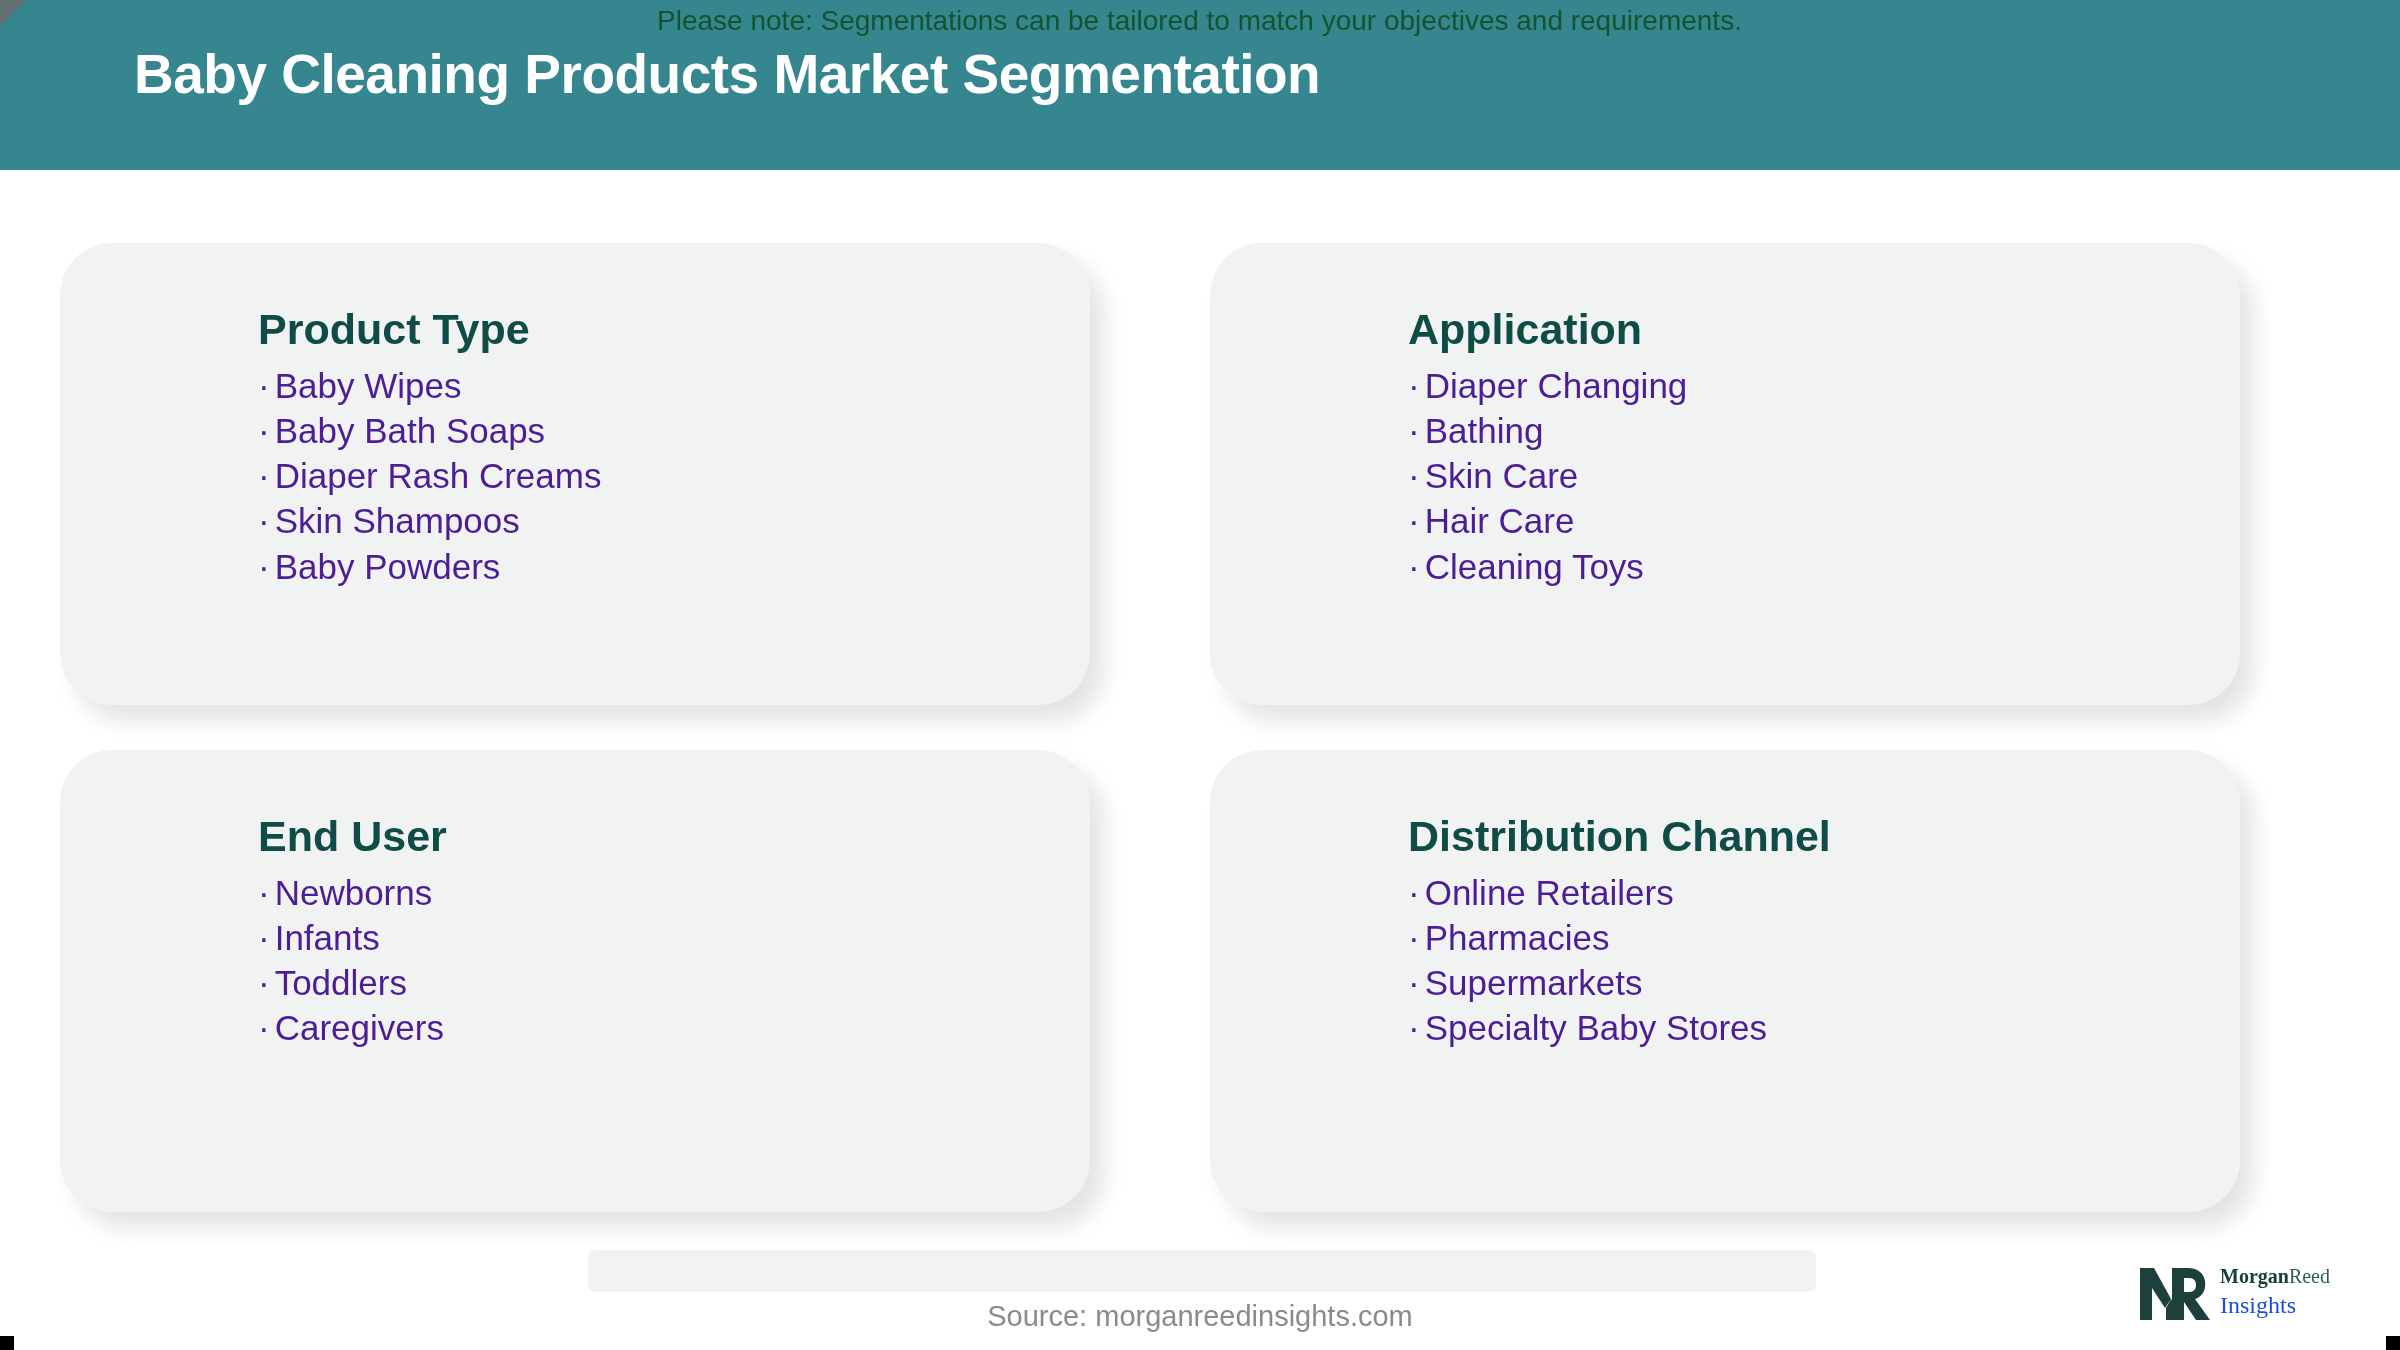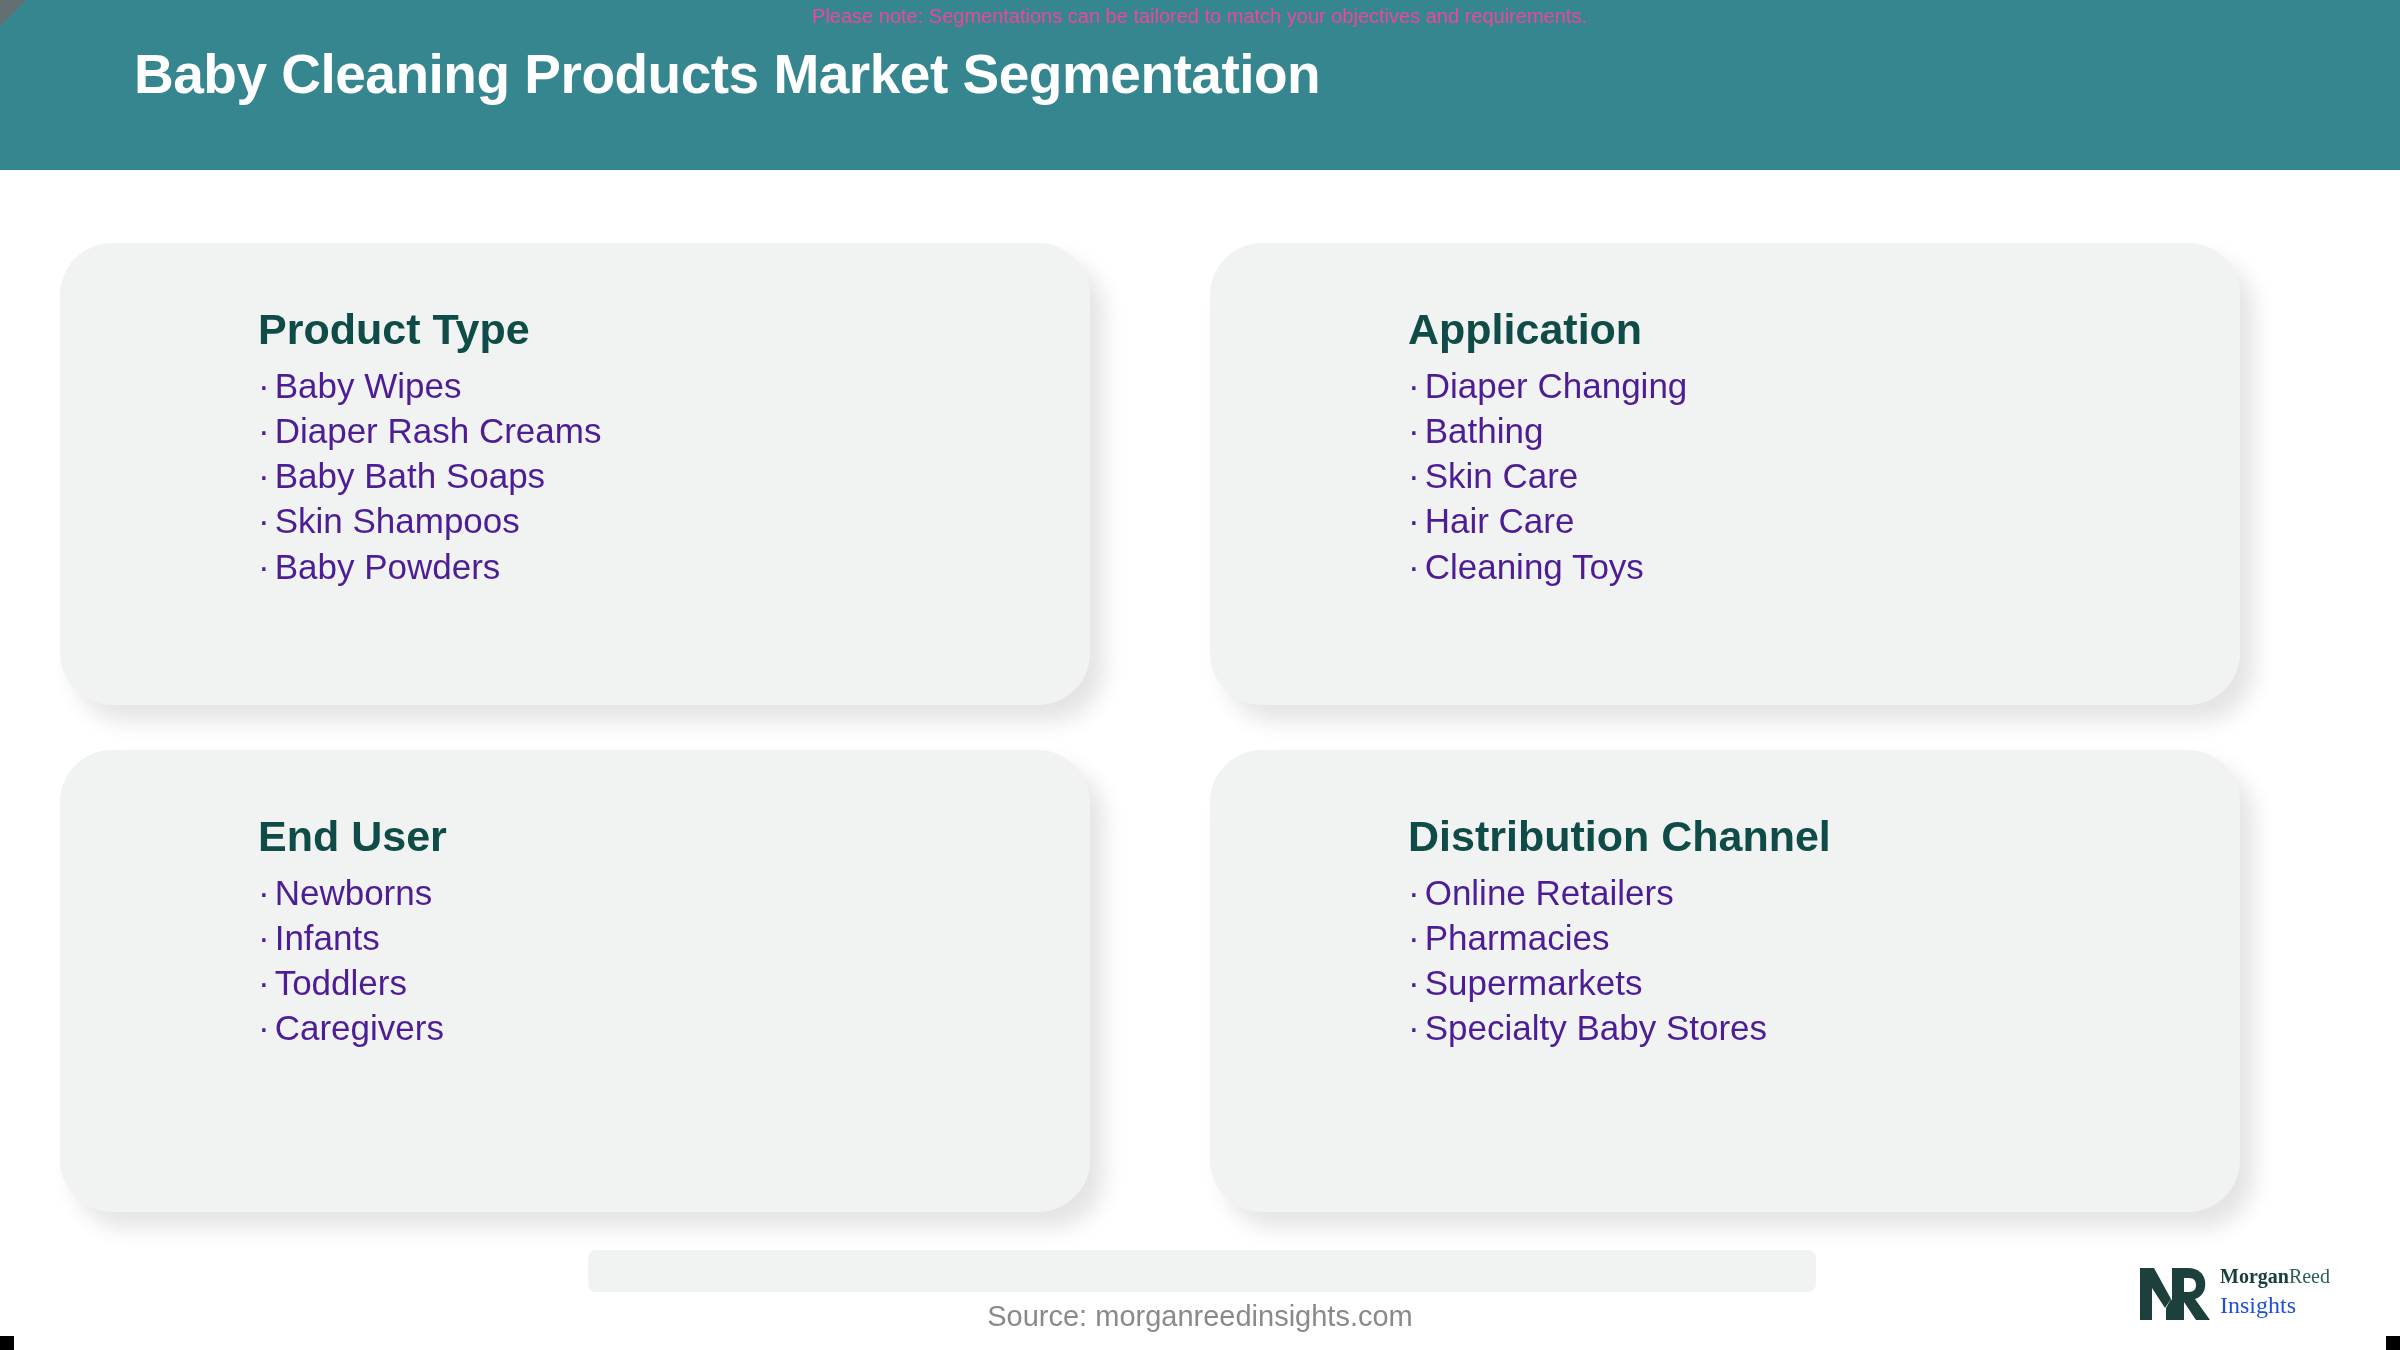--- a/index.html
+++ b/index.html
@@ -81,22 +81,22 @@
     position:absolute;
     left:588px; top:1250px;
     width:1228px; height:42px;
     background:#f1f2f2;
     border-radius:8px;
   }
   .note-text {
     position:absolute;
     left:0; right:1px; top:5px;
     text-align:center;
-    font-size:20px;
-    color:#ec4899;
+    font-size:28px;
+    color:#14532d;
     white-space:nowrap;
   }
   .source-text {
     position:absolute;
     left:0; right:0; top:1300px;
     text-align:center;
     font-size:29px;
     color:#8a8a8a;
     white-space:nowrap;
   }
@@ -134,22 +134,22 @@
     <div class="header-title">Baby Cleaning Products Market Segmentation</div>
   </div>
 
   <div class="cards">
 
     <div class="card c0">
       <div class="card-body">
         <div class="card-title">Product Type</div>
         <ul class="card-list">
           <li><span class="bullet">·</span><span>Baby Wipes</span></li>
+          <li><span class="bullet">·</span><span>Baby Bath Soaps</span></li>
           <li><span class="bullet">·</span><span>Diaper Rash Creams</span></li>
-          <li><span class="bullet">·</span><span>Baby Bath Soaps</span></li>
           <li><span class="bullet">·</span><span>Skin Shampoos</span></li>
           <li><span class="bullet">·</span><span>Baby Powders</span></li>
         </ul>
       </div>
     </div>
 
     <div class="card c1">
       <div class="card-body">
         <div class="card-title">Application</div>
         <ul class="card-list">

